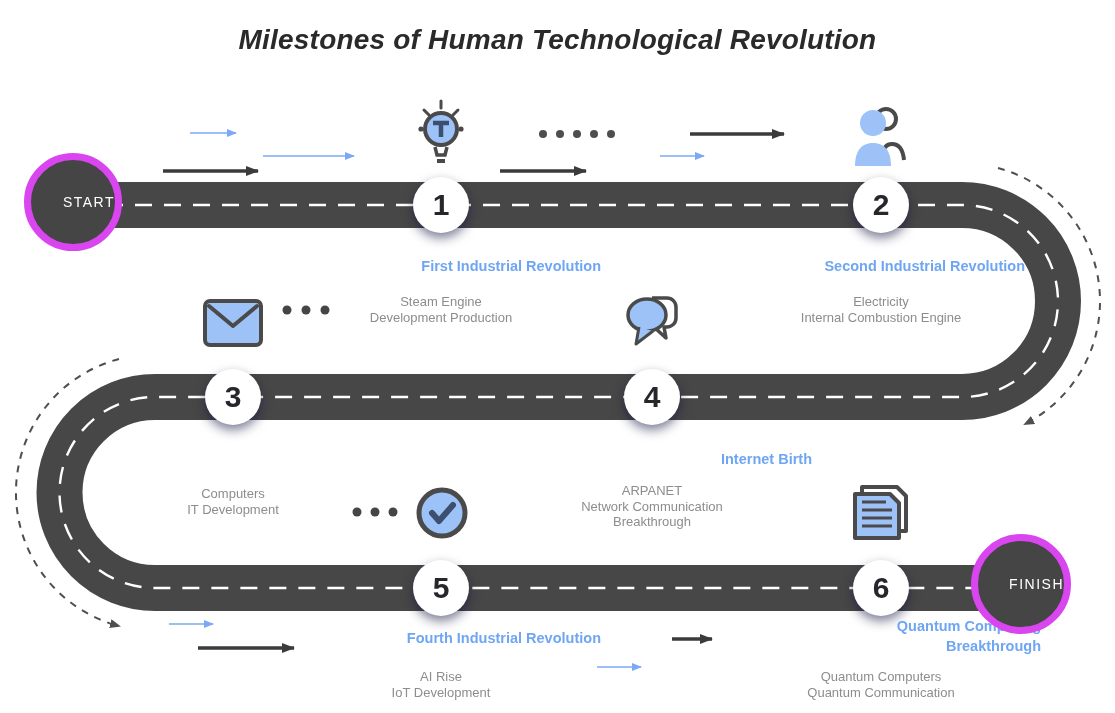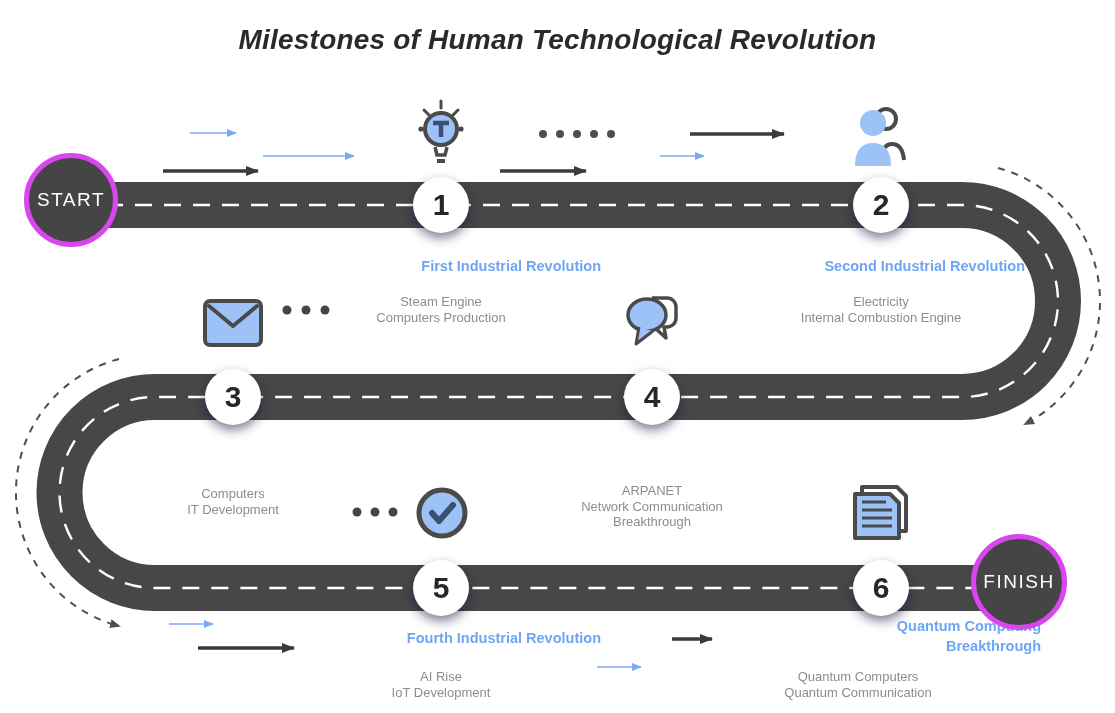--- a/index.html
+++ b/index.html
@@ -8,22 +8,22 @@
     overflow:hidden; font-family:"Liberation Sans", sans-serif;
   }
   .main-title {
     position:absolute; top:24px; left:0; width:100%; text-align:center;
     font-size:28px; font-weight:bold; color:#2a2a2a; letter-spacing:0.2px;font-style:italic;
   }
   .svg-layer { position:absolute; left:0; top:0; }
   .icon { position:absolute; }
   .terminal {
     position:absolute; border-radius:50%; background:#454545;
-    border:5px solid #d946ef; display:flex; align-items:center; justify-content:center;
-    color:#ffffff; font-size:19px; letter-spacing:1.5px; box-sizing:content-box;
+    border:7px solid #d946ef; display:flex; align-items:center; justify-content:flex-end;
+    color:#ffffff; font-size:14px; letter-spacing:1.5px; box-sizing:content-box;
   }
   .terminal.start  { left:24px;  top:153px; width:84px; height:84px; }
   .terminal.finish { left:971px; top:534px; width:86px; height:86px; }
   .num-circle {
     position:absolute; width:56px; height:56px; border-radius:50%; background:#ffffff;
     box-shadow:0 5px 11px rgba(18,18,64,0.55);
     display:flex; align-items:center; justify-content:center;
     font-size:30px; font-weight:bold; color:#26262b;
   }
   .ms-title {
@@ -33,21 +33,21 @@
   .ms-desc {
     position:absolute; width:320px; text-align:center; font-size:13px;
     color:#8d8d8d; white-space:pre-line; line-height:15.5px;
   }
   
   .c1{left:413px;top:177px}.c2{left:853px;top:177px}.c3{left:205px;top:369px}
   .c4{left:624px;top:369px}.c5{left:413px;top:560px}.c6{left:853px;top:560px}
   .t1{left:281px;top:256px}.t2{left:705px;top:256px}.t3{left:73px;top:449px}
   .t4{left:492px;top:449px}.t5{left:281px;top:628px}.t6{left:721px;top:616px}
   .d1{left:281px;top:294px}.d2{left:721px;top:294px}.d3{left:73px;top:486px}
-  .d4{left:492px;top:483px}.d5{left:281px;top:669px}.d6{left:698px;top:669px}
+  .d4{left:492px;top:483px}.d5{left:281px;top:669px}.d6{left:721px;top:669px}
   .i1{left:406px;top:96px}.i2{left:849px;top:103px}.i3{left:201px;top:296px}
   .i4{left:624px;top:292px}.i5{left:414px;top:485px}.i6{left:852px;top:482px}
 </style>
 </head>
 <body>
 
 <div class="canvas">
 
   <svg class="svg-layer" width="1115" height="713" viewBox="0 0 1115 713">
     <defs>
@@ -155,26 +155,27 @@
 
   <div class="num-circle c1">1</div>
   <div class="num-circle c2">2</div>
   <div class="num-circle c3">3</div>
   <div class="num-circle c4">4</div>
   <div class="num-circle c5">5</div>
   <div class="num-circle c6">6</div>
 
   <div class="ms-title t1">First Industrial Revolution</div>
   <div class="ms-title t2">Second Industrial Revolution</div>
+  <div class="ms-title t4">Internet Birth</div>
   <div class="ms-title t5">Fourth Industrial Revolution</div>
   <div class="ms-title t6">Quantum Computing
 Breakthrough</div>
 
   <div class="ms-desc d1">Steam Engine
-Computers Production</div>
+Development Production</div>
   <div class="ms-desc d3">Computers
 IT Development</div>
   <div class="ms-desc d2">Electricity
 Internal Combustion Engine</div>
   <div class="ms-desc d4">ARPANET
 Network Communication
 Breakthrough</div>
   <div class="ms-desc d5">AI Rise
 IoT Development</div>
   <div class="ms-desc d6">Quantum Computers

